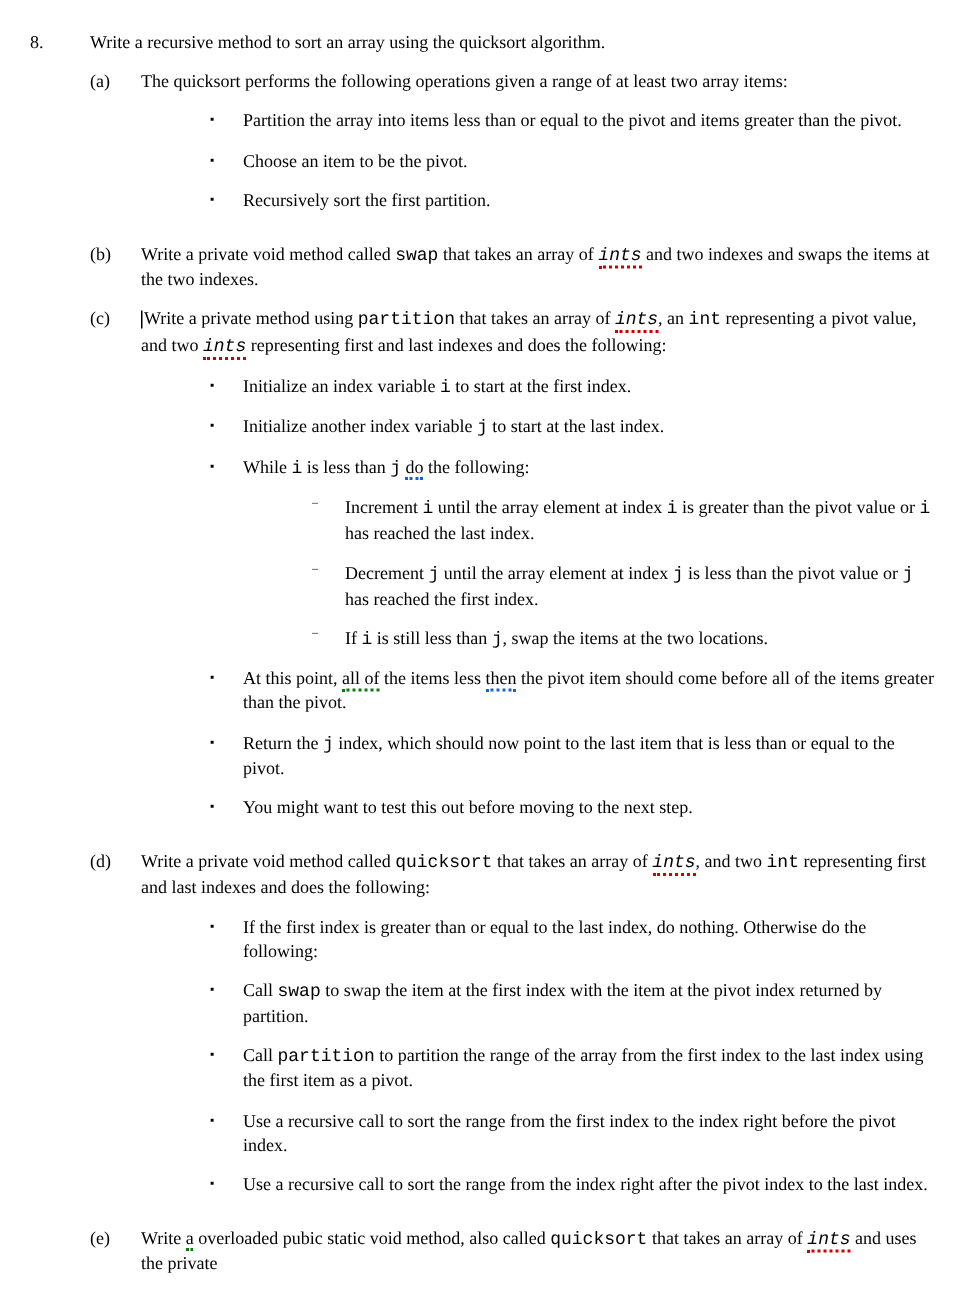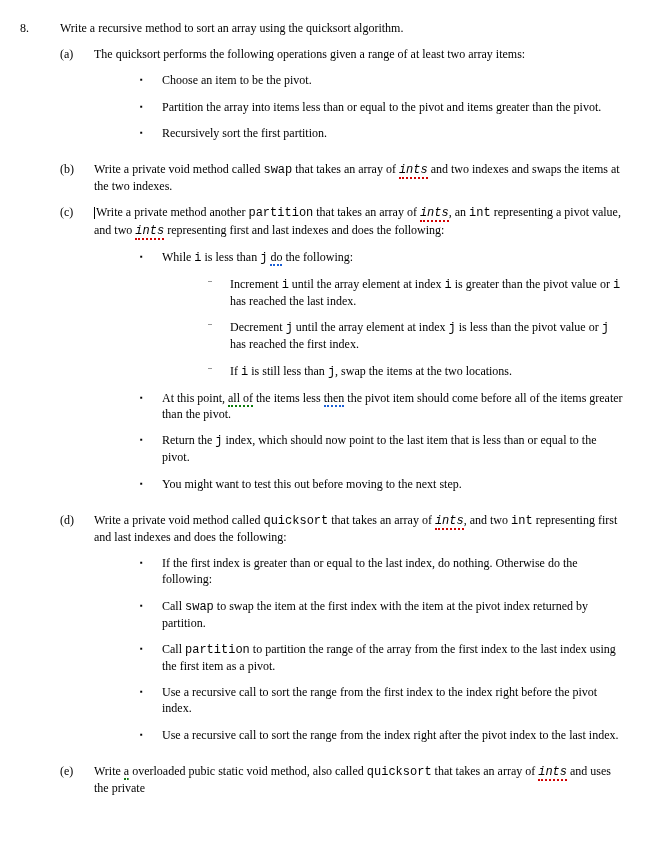--- a/index.html
+++ b/index.html
@@ -36,41 +36,43 @@
 <div class="q-row">
   <div class="q-num">8.</div>
   <div>Write a recursive method to sort an array using the quicksort algorithm.</div>
 </div>
 
 <div class="sub">
   <div class="sub-letter">(a)</div>
   <div class="sub-body">
     <div>The quicksort performs the following operations given a range of at least two array items:</div>
     <ul class="bul">
+      <li>Partition the array into items less than or equal to the pivot and items greater than the pivot.</li>
       <li>Choose an item to be the pivot.</li>
-      <li>Partition the array into items less than or equal to the pivot and items greater than the pivot.</li>
       <li>Recursively sort the first partition.</li>
     </ul>
   </div>
 </div>
 
 <div class="sub">
   <div class="sub-letter">(b)</div>
   <div class="sub-body">
     <span>Write a private void method called </span><span class="code">swap</span><span> that takes an array of </span><span class="code squig">ints</span><span> and two indexes and swaps the items at the two indexes.</span>
   </div>
 </div>
 
 <div class="sub">
   <div class="sub-letter">(c)</div>
   <div class="sub-body">
     <div>
-      <span class="cursor"></span><span>Write a private method another </span><span class="code">partition</span><span> that takes an array of </span><span class="code squig">ints</span><span>, an </span><span class="code">int</span><span> representing a pivot value, and two </span><span class="code squig">ints</span><span> representing first and last indexes and does the following:</span>
+      <span class="cursor"></span><span>Write a private method using </span><span class="code">partition</span><span> that takes an array of </span><span class="code squig">ints</span><span>, an </span><span class="code">int</span><span> representing a pivot value, and two </span><span class="code squig">ints</span><span> representing first and last indexes and does the following:</span>
     </div>
     <ul class="bul">
+      <li><span>Initialize an index variable </span><span class="code">i</span><span> to start at the first index.</span></li>
+      <li><span>Initialize another index variable </span><span class="code">j</span><span> to start at the last index.</span></li>
       <li>
         <span>While </span><span class="code">i</span><span> is less than </span><span class="code">j</span> <span class="bsquig">do</span><span> the following:</span>
         <ul class="dash">
           <li><span>Increment </span><span class="code">i</span><span> until the array element at index </span><span class="code">i</span><span> is greater than the pivot value or </span><span class="code">i</span><span> has reached the last index.</span></li>
           <li><span>Decrement </span><span class="code">j</span><span> until the array element at index </span><span class="code">j</span><span> is less than the pivot value or </span><span class="code">j</span><span> has reached the first index.</span></li>
           <li><span>If </span><span class="code">i</span><span> is still less than </span><span class="code">j</span><span>, swap the items at the two locations.</span></li>
         </ul>
       </li>
       <li><span>At this point, </span><span class="gsquig">all of</span><span> the items less </span><span class="bsquig">then</span><span> the pivot item should come before all of the items greater than the pivot.</span></li>
       <li><span>Return the </span><span class="code">j</span><span> index, which should now point to the last item that is less than or equal to the pivot.</span></li>

